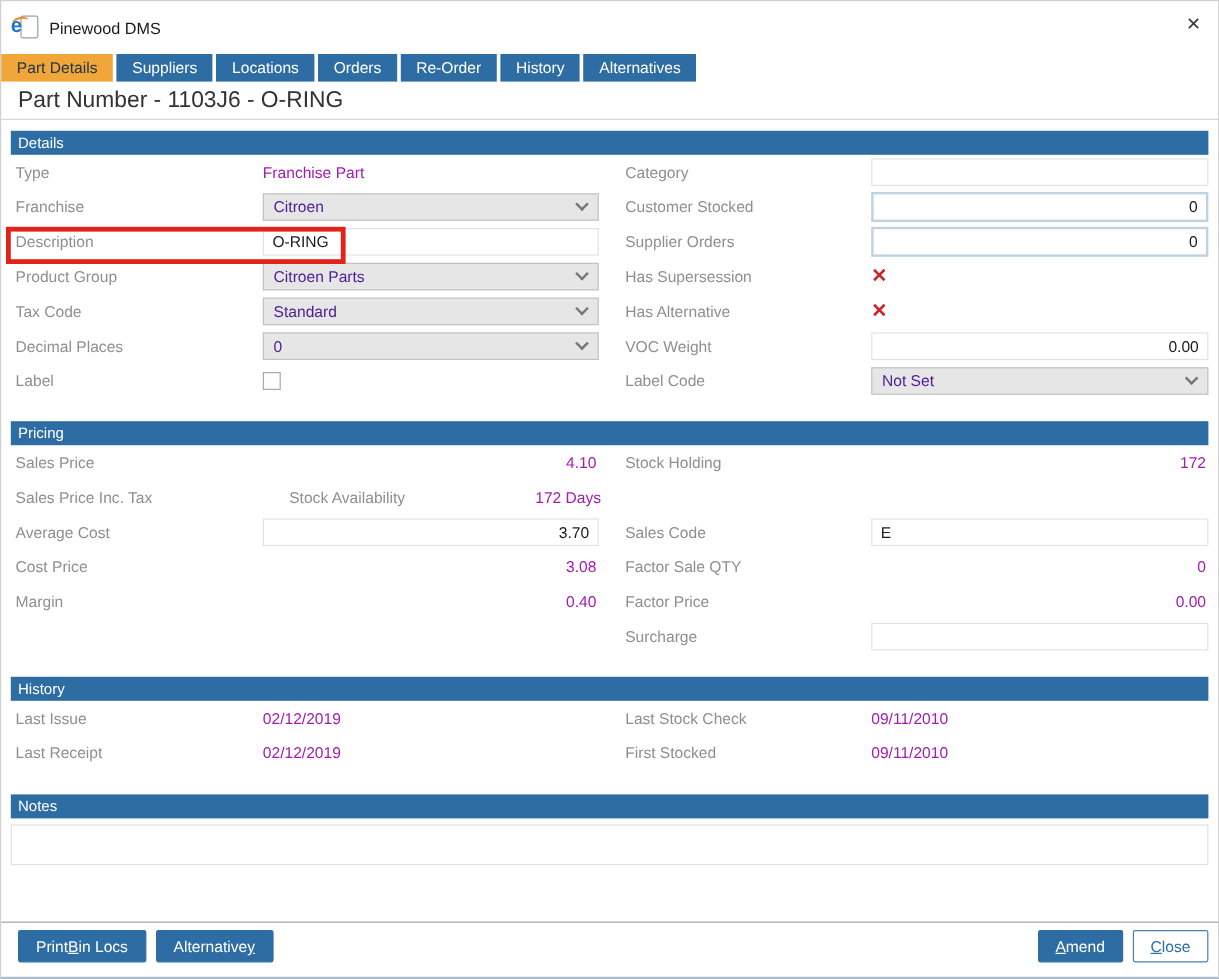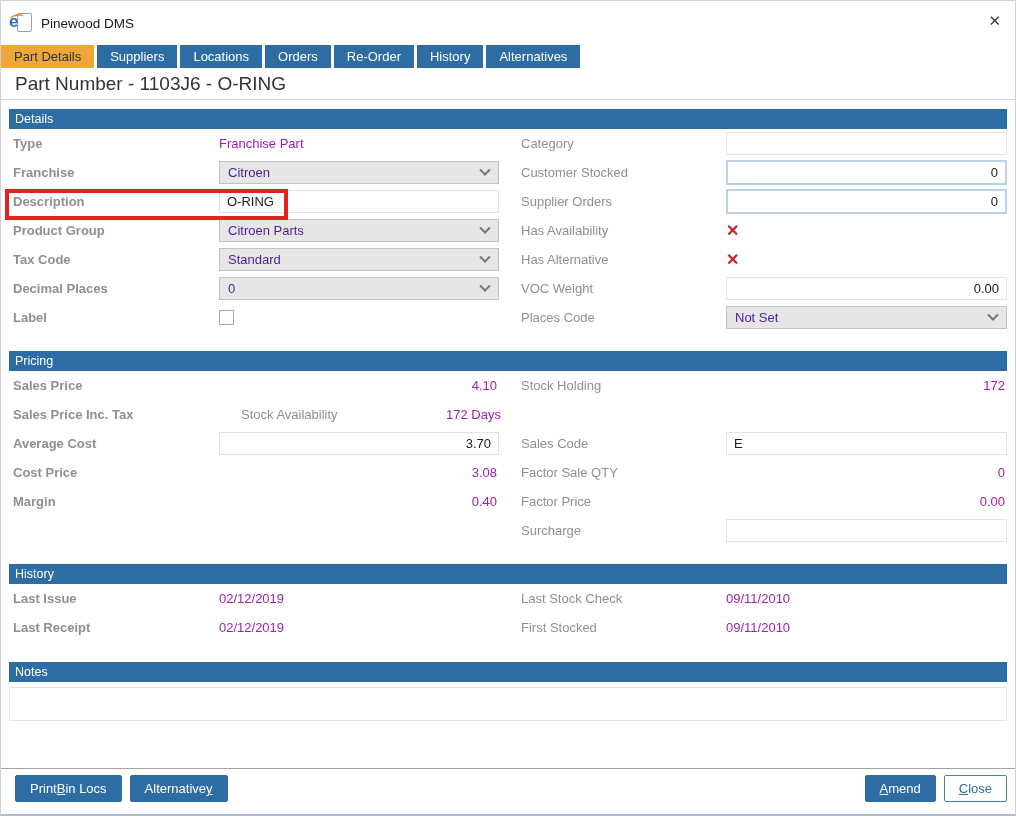--- a/index.html
+++ b/index.html
@@ -43,21 +43,21 @@
   .content { flex: 1; padding: 0 8px; overflow: hidden; }
   .section-hd {
     height: 20px; margin-top: 9px; background: #2e6da4; color: #fff;
     font-size: 12.5px; display: flex; align-items: center; padding-left: 6px;
   }
   .section-hd.gap-lg { margin-top: 19px; }
   .section-hd.gap-xl { margin-top: 20px; }
 
   .row { height: 29px; display: flex; align-items: center; }
   .lbl { font-size: 13px; color: #8f8f8f; white-space: nowrap; }
-  .lbl.l { width: 210px; padding-left: 4px; font-weight: bold; }
+  .lbl.l { width: 210px; padding-left: 4px; }
   .lbl.r { width: 205px; }
   .ctl { display: flex; align-items: center; }
   .ctl.l { width: 280px; }
   .ctl.r { flex: 1; }
   .colgap { width: 22px; }
 
   .val { font-size: 13px; color: #a21caf; width: 100%; }
   .val.num { text-align: right; padding-right: 2px; }
 
   .select {
@@ -180,21 +180,21 @@
 
     <div class="row">
       <div class="lbl l">Product Group</div>
       <div class="ctl l">
         <div class="select">
           <span class="sel-text">Citroen Parts</span>
           <span class="chev"></span>
         </div>
       </div>
       <div class="colgap"></div>
-      <div class="lbl r">Has Availability</div>
+      <div class="lbl r">Has Supersession</div>
       <div class="ctl r">
           <span class="cross">✕</span>
         </div>
     </div>
 
     <div class="row">
       <div class="lbl l">Tax Code</div>
       <div class="ctl l">
         <div class="select">
           <span class="sel-text">Standard</span>
@@ -222,21 +222,21 @@
           <input class="box num" value="0.00" style="">
         </div>
     </div>
 
     <div class="row">
       <div class="lbl l">Label</div>
       <div class="ctl l">
           <div class="checkbox"></div>
         </div>
       <div class="colgap"></div>
-      <div class="lbl r">Places Code</div>
+      <div class="lbl r">Label Code</div>
       <div class="ctl r">
         <div class="select">
           <span class="sel-text">Not Set</span>
           <span class="chev"></span>
         </div>
       </div>
     </div>
 
     
     <div class="section-hd gap-lg">Pricing</div>

